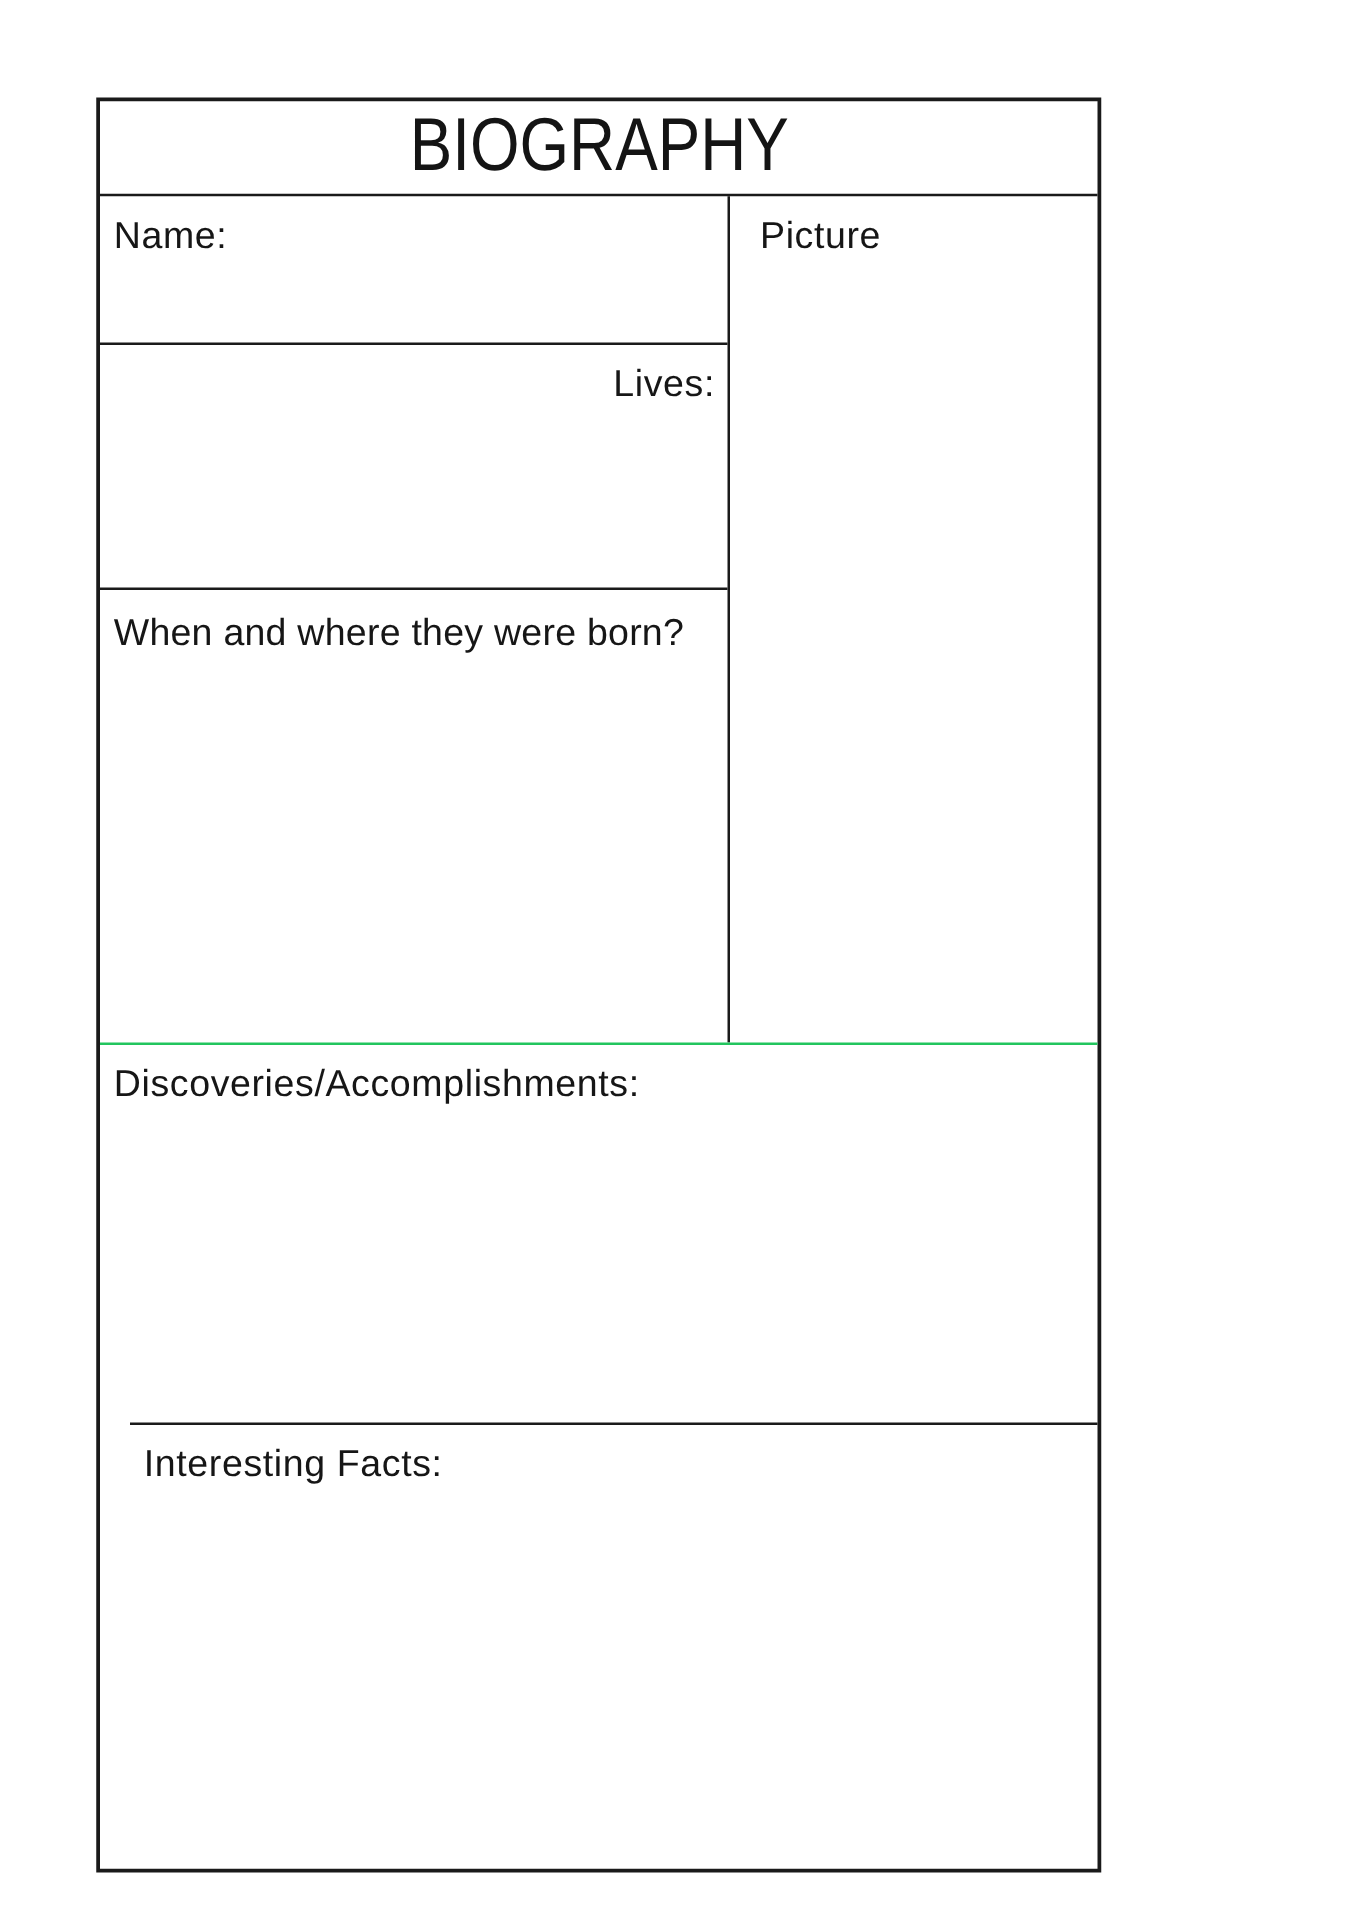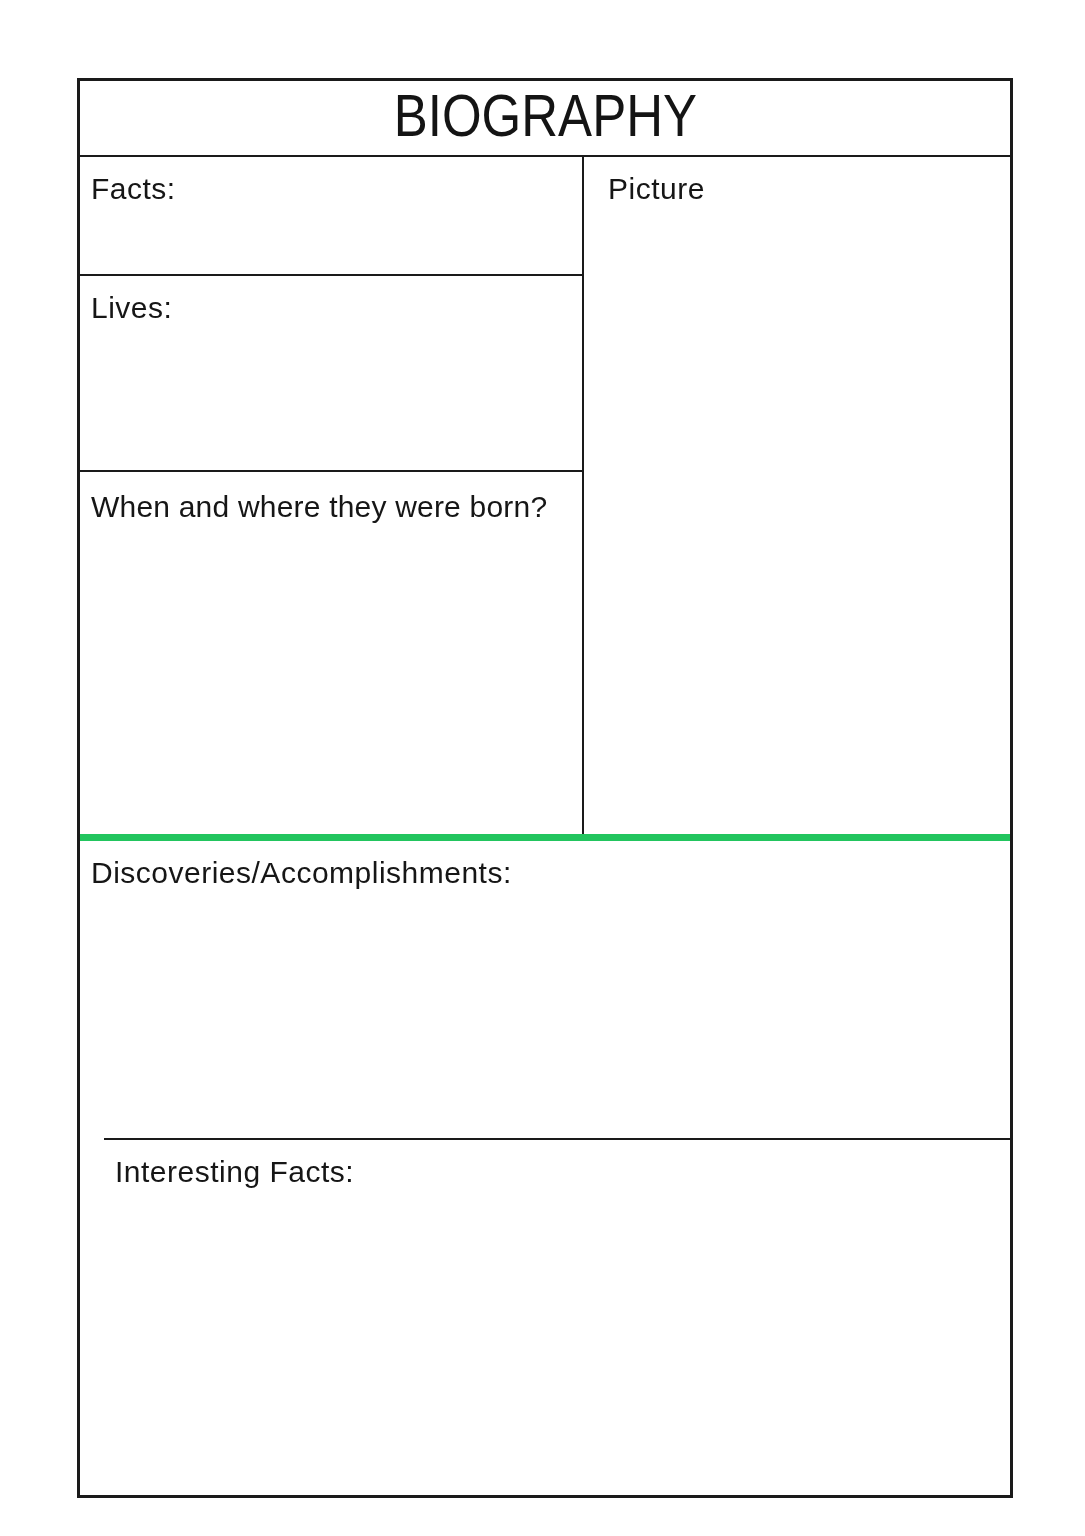--- a/index.html
+++ b/index.html
@@ -10,21 +10,21 @@
     background: #ffffff;
     font-family: "Liberation Sans", sans-serif;
     color: #161616;
     overflow: hidden;
   }
 
   .worksheet {
     position: absolute;
     left: 77px;
     top: 78px;
-    width: 936px;
+    width: 804px;
     height: 1420px;
     border: 3px solid #1a1a1a;
     background: #ffffff;
     display: flex;
     flex-direction: column;
   }
 
   
   .ws-header {
     height: 76px;
@@ -65,28 +65,28 @@
     display: flex;
     flex-direction: column;
     padding-left: 13px;
   }
 
   .cell {
     display: flex;
     flex-direction: column;
   }
   .cell-name  { height: 119px; flex: none; border-bottom: 2px solid #1a1a1a; }
-  .cell-lives { height: 196px; flex: none; border-bottom: 2px solid #1a1a1a; }
+  .cell-lives { height: 196px; flex: none; border-bottom: 2px solid #1a1a1a; text-align: right; }
   .cell-born  { flex: 1; }
 
   
   .row-discoveries {
     height: 304px;
     flex: none;
-    border-top: 7px solid #22c55e;
+    border-top: 2px solid #22c55e;
     display: flex;
   }
   .row-facts {
     flex: 1;
     border-top: 2px solid #1a1a1a;
     display: flex;
     flex-direction: column;
     margin-left: 24px;
   }
 
@@ -113,21 +113,21 @@
 
   <div class="ws-header">
     <div class="ws-title">BIOGRAPHY</div>
   </div>
 
   <div class="ws-middle">
 
     <div class="ws-left-col">
 
       <div class="cell cell-name">
-        <div class="cell-label">Facts:</div>
+        <div class="cell-label">Name:</div>
         <div class="fill-area"></div>
       </div>
 
       <div class="cell cell-lives">
         <div class="cell-label">Lives:</div>
         <div class="fill-area"></div>
       </div>
 
       <div class="cell cell-born">
         <div class="cell-label">When and where they were born?</div>

